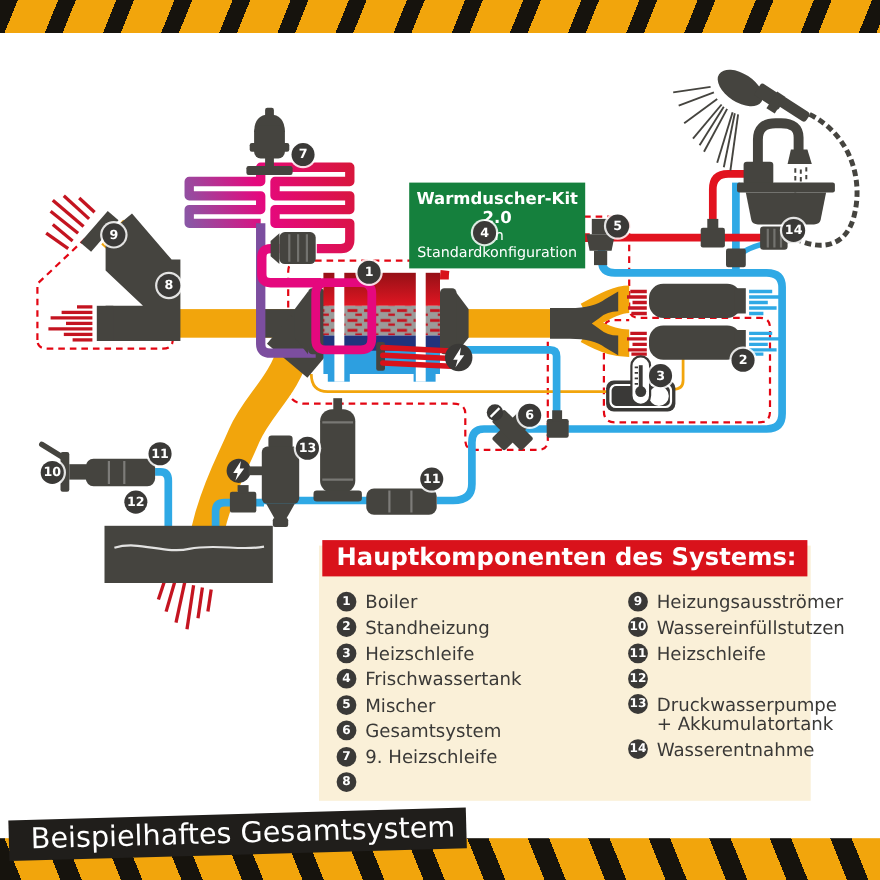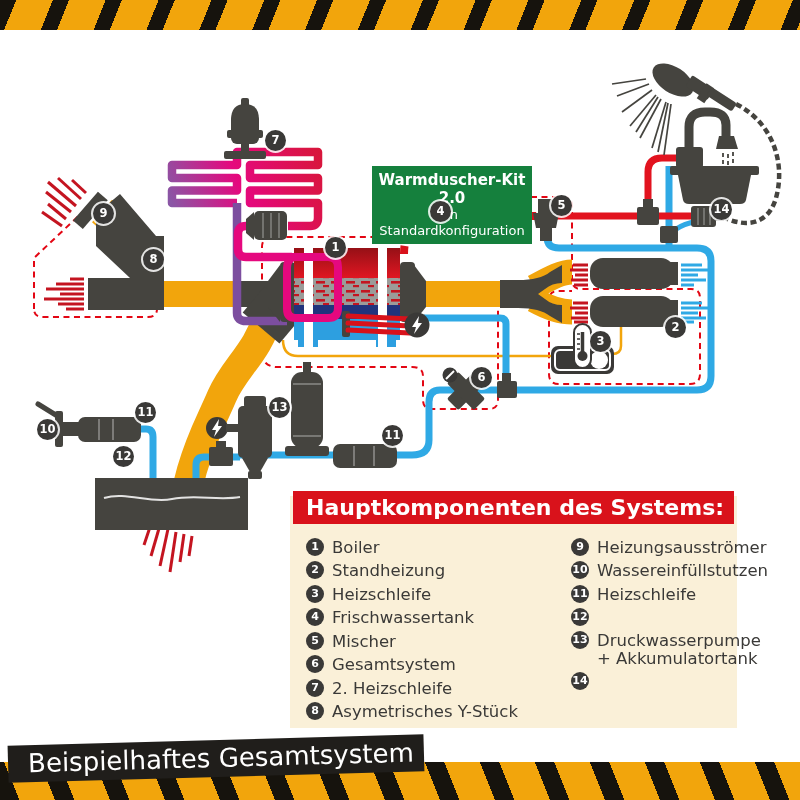--- a/index.html
+++ b/index.html
@@ -333,25 +333,24 @@
       <div class="lrow">
             <span class="lbadge">5</span>
             <span class="ltext">Mischer</span>
           </div>
       <div class="lrow">
             <span class="lbadge">6</span>
             <span class="ltext">Gesamtsystem</span>
           </div>
       <div class="lrow">
             <span class="lbadge">7</span>
-            <span class="ltext">2. Heizschleife</span>
+            <span class="ltext">9. Heizschleife</span>
           </div>
       <div class="lrow">
             <span class="lbadge">8</span>
-            <span class="ltext">Asymetrisches Y-Stück</span>
           </div>
     </div>
     <div class="col col-right">
       <div class="lrow">
             <span class="lbadge">9</span>
             <span class="ltext">Heizungsausströmer</span>
           </div>
       <div class="lrow">
             <span class="lbadge">10</span>
             <span class="ltext">Wassereinfüllstutzen</span>
@@ -362,20 +361,21 @@
           </div>
       <div class="lrow">
             <span class="lbadge">12</span>
           </div>
       <div class="lrow">
             <span class="lbadge">13</span>
             <span class="ltext">Druckwasserpumpe + Akkumulatortank</span>
           </div>
       <div class="lrow">
             <span class="lbadge">14</span>
+            <span class="ltext">Wasserentnahme</span>
           </div>
     </div>
   </div>
 </div>
 
 <div class="footer-banner">
   <span>Beispielhaftes Gesamtsystem</span>
 </div>
 
 </div>

